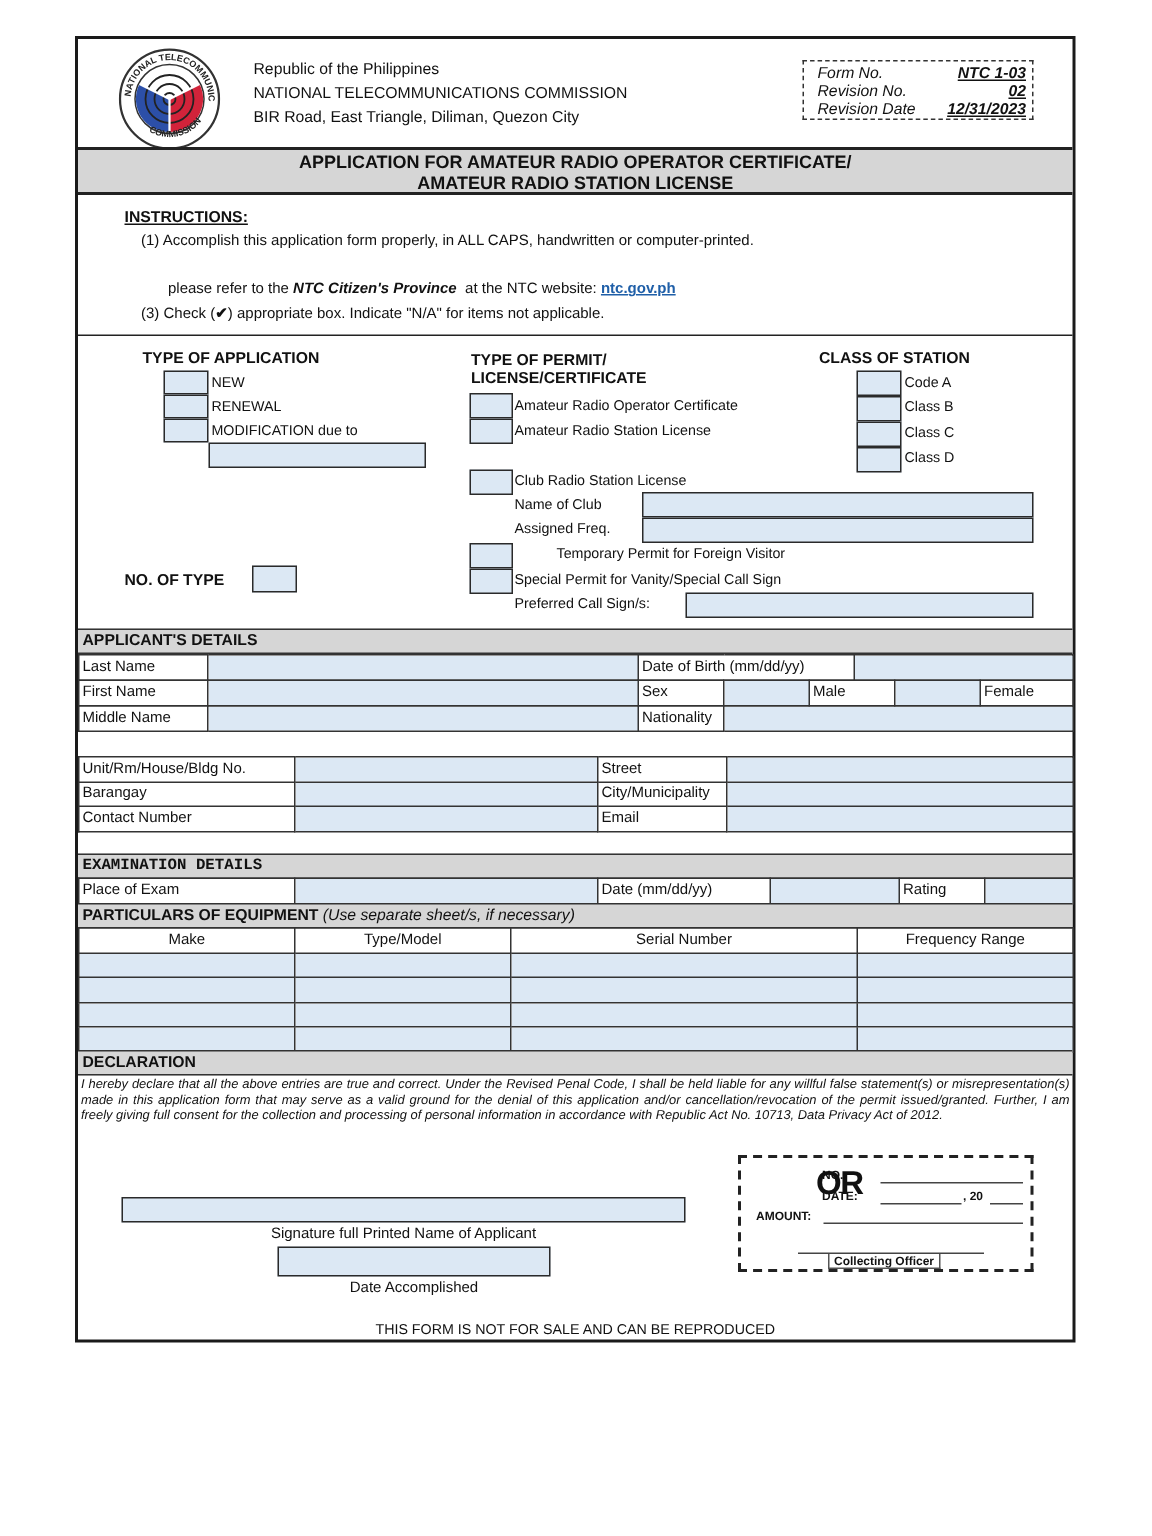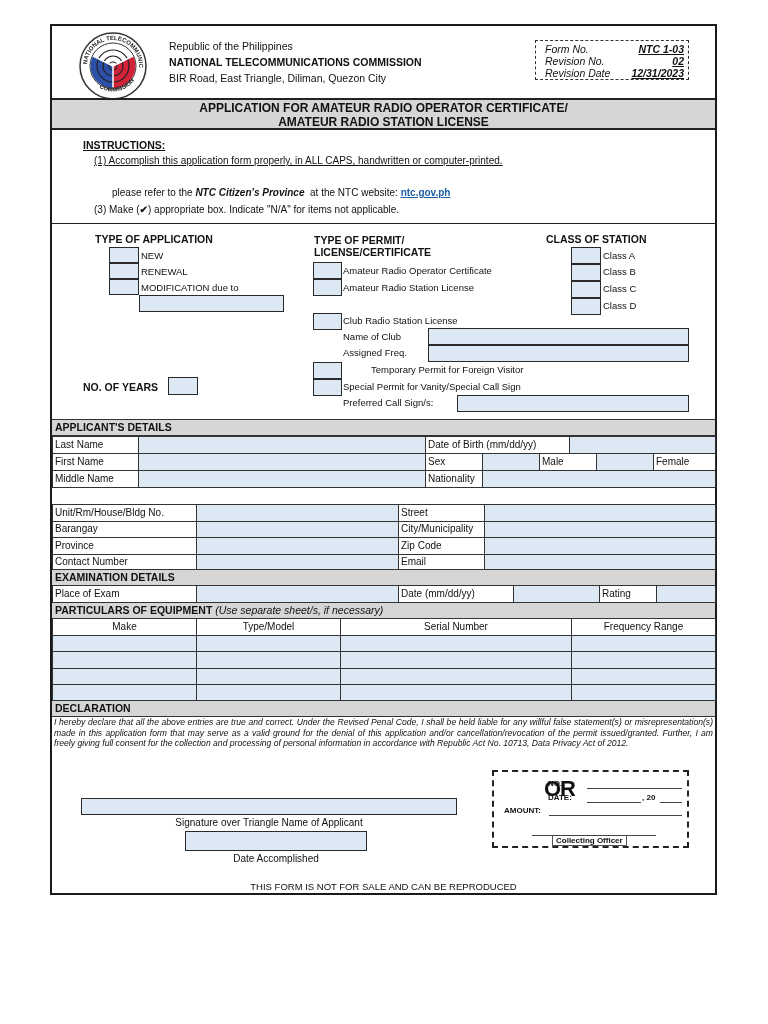--- a/index.html
+++ b/index.html
@@ -37,21 +37,21 @@
       <line x1="34" y1="34" x2="34" y2="56" stroke="#fff" stroke-width="1.5"></line>
       <line x1="34" y1="34" x2="14" y2="24" stroke="#fff" stroke-width="1.5"></line>
       <line x1="34" y1="34" x2="54" y2="24" stroke="#fff" stroke-width="1.5"></line>
       <path id="arcTop" d="M8 34 A26 26 0 0 1 60 34" fill="none"></path>
       <text font-size="6" font-weight="bold" font-family="Liberation Sans, sans-serif" fill="#222"><textPath href="#arcTop" startOffset="2%">NATIONAL TELECOMMUNICATIONS</textPath></text>
       <path id="arcBot" d="M14 50 A26 26 0 0 0 54 50" fill="none"></path>
       <text font-size="6" font-weight="bold" font-family="Liberation Sans, sans-serif" fill="#222"><textPath href="#arcBot" startOffset="18%">COMMISSION</textPath></text>
     </svg>
   </div>
   <div class="lbl" style="left:117px;top:14px;font-size:10.5px;">Republic of the Philippines</div>
-  <div class="lbl" style="left:117px;top:30px;font-size:10.5px;font-weight:bold;">NATIONAL TELECOMMUNICATIONS COMMISSION</div>
+  <div class="lbl" style="left:117px;top:30px;font-size:10.5px;font-weight:normal;">NATIONAL TELECOMMUNICATIONS COMMISSION</div>
   <div class="lbl" style="left:117px;top:46px;font-size:10.5px;">BIR Road, East Triangle, Diliman, Quezon City</div>
 
   <div class="form-info">
     <div class="row">
         <span>Form No.</span>
         <span class="v">NTC 1-03</span>
       </div>
     <div class="row">
         <span>Revision No.</span>
         <span class="v" style="padding-left:22px;">02</span>
@@ -61,43 +61,43 @@
         <span class="v">12/31/2023</span>
       </div>
   </div>
 
   <div class="abs" style="left:0;top:72px;width:663px;height:32px;background:#d6d6d6;border-top:2px solid #222;border-bottom:2px solid #222;text-align:center;font-weight:bold;font-size:12px;line-height:14px;padding-top:1px;">
     <div>APPLICATION FOR  AMATEUR RADIO OPERATOR CERTIFICATE/</div>
     <div>AMATEUR RADIO STATION LICENSE</div>
   </div>
 
   <div class="lbl" style="left:31px;top:113px;font-weight:bold;font-size:10.5px;text-decoration:underline;">INSTRUCTIONS:</div>
-  <div class="lbl" style="left:42px;top:129px;text-decoration:underline;">
+  <div class="lbl" style="left:42px;top:129px;">
     <span>(1)</span>
     <span>Accomplish this application form properly, in ALL CAPS, handwritten or computer-printed.</span>
   </div>
   <div class="lbl" style="left:60px;top:161px;">
     <span>please refer to the </span><b><i>NTC Citizen's Province</i></b><span style="white-space:pre;">  at the NTC website: </span><a style="color:#1f5fa8;font-weight:bold;text-decoration:underline;">ntc.gov.ph</a>
   </div>
   <div class="lbl" style="left:42px;top:178px;">
     <span>(3)</span>
-    <span>Make (</span><b>✔</b><span>) appropriate box. Indicate "N/A" for items not applicable.</span>
+    <span>Check (</span><b>✔</b><span>) appropriate box. Indicate "N/A" for items not applicable.</span>
   </div>
   <div class="abs" style="left:0;top:197px;width:663px;border-top:1.5px solid #222;"></div>
 
   <div class="hdr" style="left:43px;top:207px;font-size:10.5px;">TYPE OF APPLICATION</div>
   <div class="box" style="left:57px;top:221px;width:30px;height:16px;"></div>
   <div class="lbl" style="left:89px;top:224px;font-size:9.5px;">NEW</div>
   <div class="box" style="left:57px;top:237px;width:30px;height:16px;"></div>
   <div class="lbl" style="left:89px;top:240px;font-size:9.5px;">RENEWAL</div>
   <div class="box" style="left:57px;top:253px;width:30px;height:16px;"></div>
   <div class="lbl" style="left:89px;top:256px;font-size:9.5px;">MODIFICATION due to</div>
   <div class="box" style="left:87px;top:269px;width:145px;height:17px;"></div>
 
-  <div class="hdr" style="left:31px;top:355px;font-size:10.5px;">NO. OF YEARS</div>
+  <div class="hdr" style="left:31px;top:355px;font-size:10.5px;">NO. OF TYPE</div>
   <div class="box" style="left:116px;top:351px;width:30px;height:18px;"></div>
 
   <div class="hdr" style="left:262px;top:208px;font-size:10.5px;line-height:12px;">
     <div>TYPE OF PERMIT/</div>
     <div>LICENSE/CERTIFICATE</div>
   </div>
   <div class="box" style="left:261px;top:236px;width:29px;height:17px;"></div>
   <div class="lbl" style="left:291px;top:239px;font-size:9.5px;">Amateur Radio Operator Certificate</div>
   <div class="box" style="left:261px;top:253px;width:29px;height:17px;"></div>
   <div class="lbl" style="left:291px;top:256px;font-size:9.5px;">Amateur Radio Station License</div>
@@ -111,21 +111,21 @@
 
   <div class="box" style="left:261px;top:336px;width:29px;height:17px;"></div>
   <div class="lbl" style="left:291px;top:338px;font-size:9.5px;margin-left:28px;">Temporary Permit for Foreign Visitor</div>
   <div class="box" style="left:261px;top:353px;width:29px;height:17px;"></div>
   <div class="lbl" style="left:291px;top:355px;font-size:9.5px;">Special Permit for Vanity/Special Call Sign</div>
   <div class="lbl" style="left:291px;top:371px;font-size:9.5px;">Preferred Call Sign/s:</div>
   <div class="box" style="left:405px;top:369px;width:232px;height:17px;"></div>
 
   <div class="hdr" style="left:494px;top:207px;font-size:10.5px;">CLASS OF STATION</div>
   <div class="box" style="left:519px;top:221px;width:30px;height:17px;"></div>
-  <div class="lbl" style="left:551px;top:224px;font-size:9.5px;">Class A</div>
+  <div class="lbl" style="left:551px;top:224px;font-size:9.5px;">Code A</div>
   <div class="box" style="left:519px;top:238px;width:30px;height:17px;"></div>
   <div class="lbl" style="left:551px;top:240px;font-size:9.5px;">Class B</div>
   <div class="box" style="left:519px;top:255px;width:30px;height:17px;"></div>
   <div class="lbl" style="left:551px;top:257px;font-size:9.5px;">Class C</div>
   <div class="box" style="left:519px;top:272px;width:30px;height:17px;"></div>
   <div class="lbl" style="left:551px;top:274px;font-size:9.5px;">Class D</div>
 
   <div class="bar" style="top:393px;height:17px;">APPLICANT'S DETAILS</div>
   <table class="grid" style="left:0;top:410px;width:663px;">
     <colgroup>
@@ -196,35 +196,29 @@
       <td>Street</td>
       <td class="f"></td>
     </tr>
     <tr>
       <td>Barangay</td>
       <td class="f"></td>
       <td>City/Municipality</td>
       <td class="f"></td>
     </tr>
     <tr>
-      <td>Province</td>
-      <td class="f"></td>
-      <td>Zip Code</td>
-      <td class="f"></td>
-    </tr>
-    <tr>
       <td>Contact Number</td>
       <td class="f"></td>
       <td>Email</td>
       <td class="f"></td>
     </tr>
   </tbody>
     </table>
 
-  <div class="bar" style="top:543px;height:17px;">EXAMINATION DETAILS</div>
+  <div class="bar" style="top:543px;height:17px;font-family:Liberation Mono, monospace;">EXAMINATION DETAILS</div>
   <table class="grid" style="left:0;top:559px;width:663px;">
     <colgroup>
         <col style="width:144px">
         <col style="width:202px">
         <col style="width:115px">
         <col style="width:86px">
         <col style="width:57px">
         <col style="width:59px">
       </colgroup>
     <tbody>
@@ -281,21 +275,21 @@
           <td class="f"></td>
           <td class="f"></td>
         </tr>
   </tbody>
     </table>
 
   <div class="bar" style="top:674px;height:17px;">DECLARATION</div>
   <div class="abs" style="left:2px;top:691px;width:659px;font-size:8.6px;font-style:italic;line-height:10.5px;text-align:justify;">I hereby declare that all the above entries are true and correct. Under the Revised Penal Code, I shall be held liable for any willful false statement(s) or misrepresentation(s) made in this application form that may serve as a valid ground for the denial of this application and/or cancellation/revocation of the permit issued/granted. Further, I am freely giving full consent for the collection and processing of personal information in accordance with Republic Act No. 10713, Data Privacy Act of 2012.</div>
 
   <div class="box" style="left:29px;top:772px;width:376px;height:17px;"></div>
-  <div class="lbl" style="left:29px;top:791px;width:376px;text-align:center;">Signature over Triangle Name of Applicant</div>
+  <div class="lbl" style="left:29px;top:791px;width:376px;text-align:center;">Signature full Printed Name of Applicant</div>
   <div class="box" style="left:133px;top:805px;width:182px;height:20px;"></div>
   <div class="lbl" style="left:133px;top:827px;width:182px;text-align:center;">Date Accomplished</div>
 
   <div class="or-box">
     <div class="abs" style="left:10px;top:4px;font-size:22px;font-weight:bold;letter-spacing:-1px;margin-left:40px;">OR</div>
     <div class="abs" style="left:54px;top:7px;font-size:8px;font-weight:bold;">NO.:</div>
     <div class="abs" style="left:93px;top:16px;width:95px;border-bottom:1px solid #444;"></div>
     <div class="abs" style="left:54px;top:21px;font-size:8px;font-weight:bold;">DATE:</div>
     <div class="abs" style="left:93px;top:30px;width:54px;border-bottom:1px solid #444;"></div>
     <div class="abs" style="left:148px;top:21px;font-size:8px;font-weight:bold;">, 20</div>

